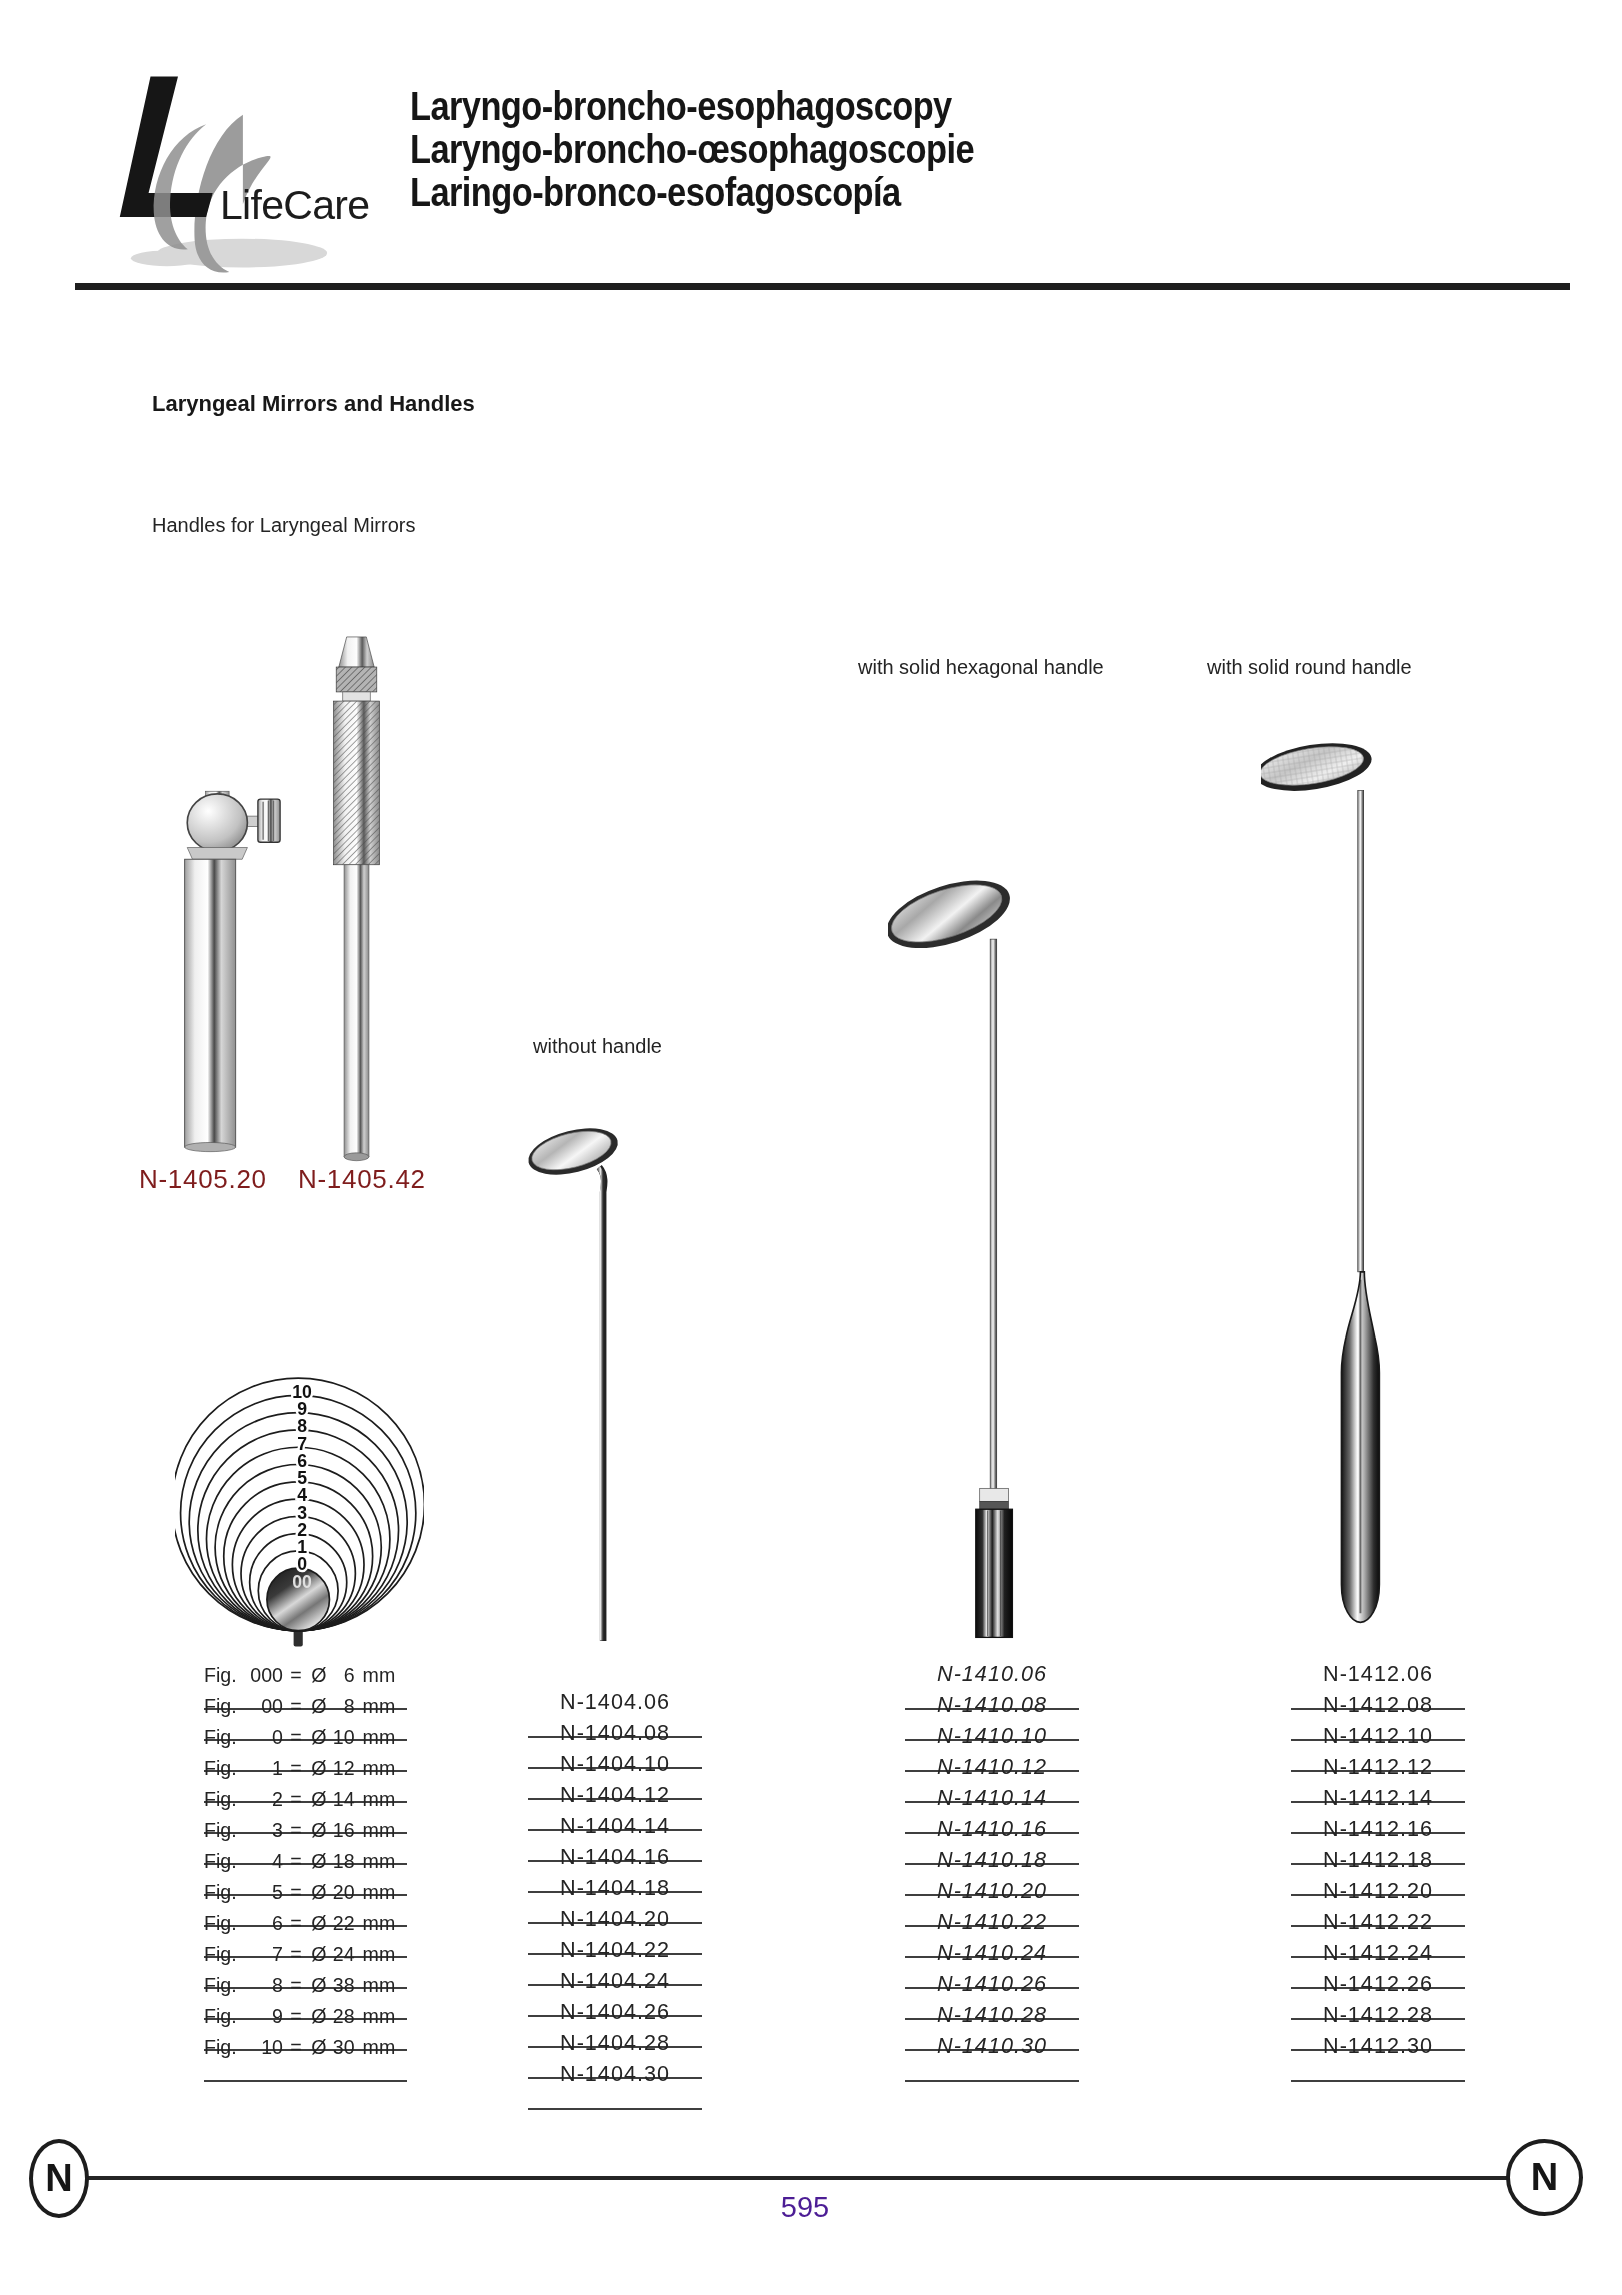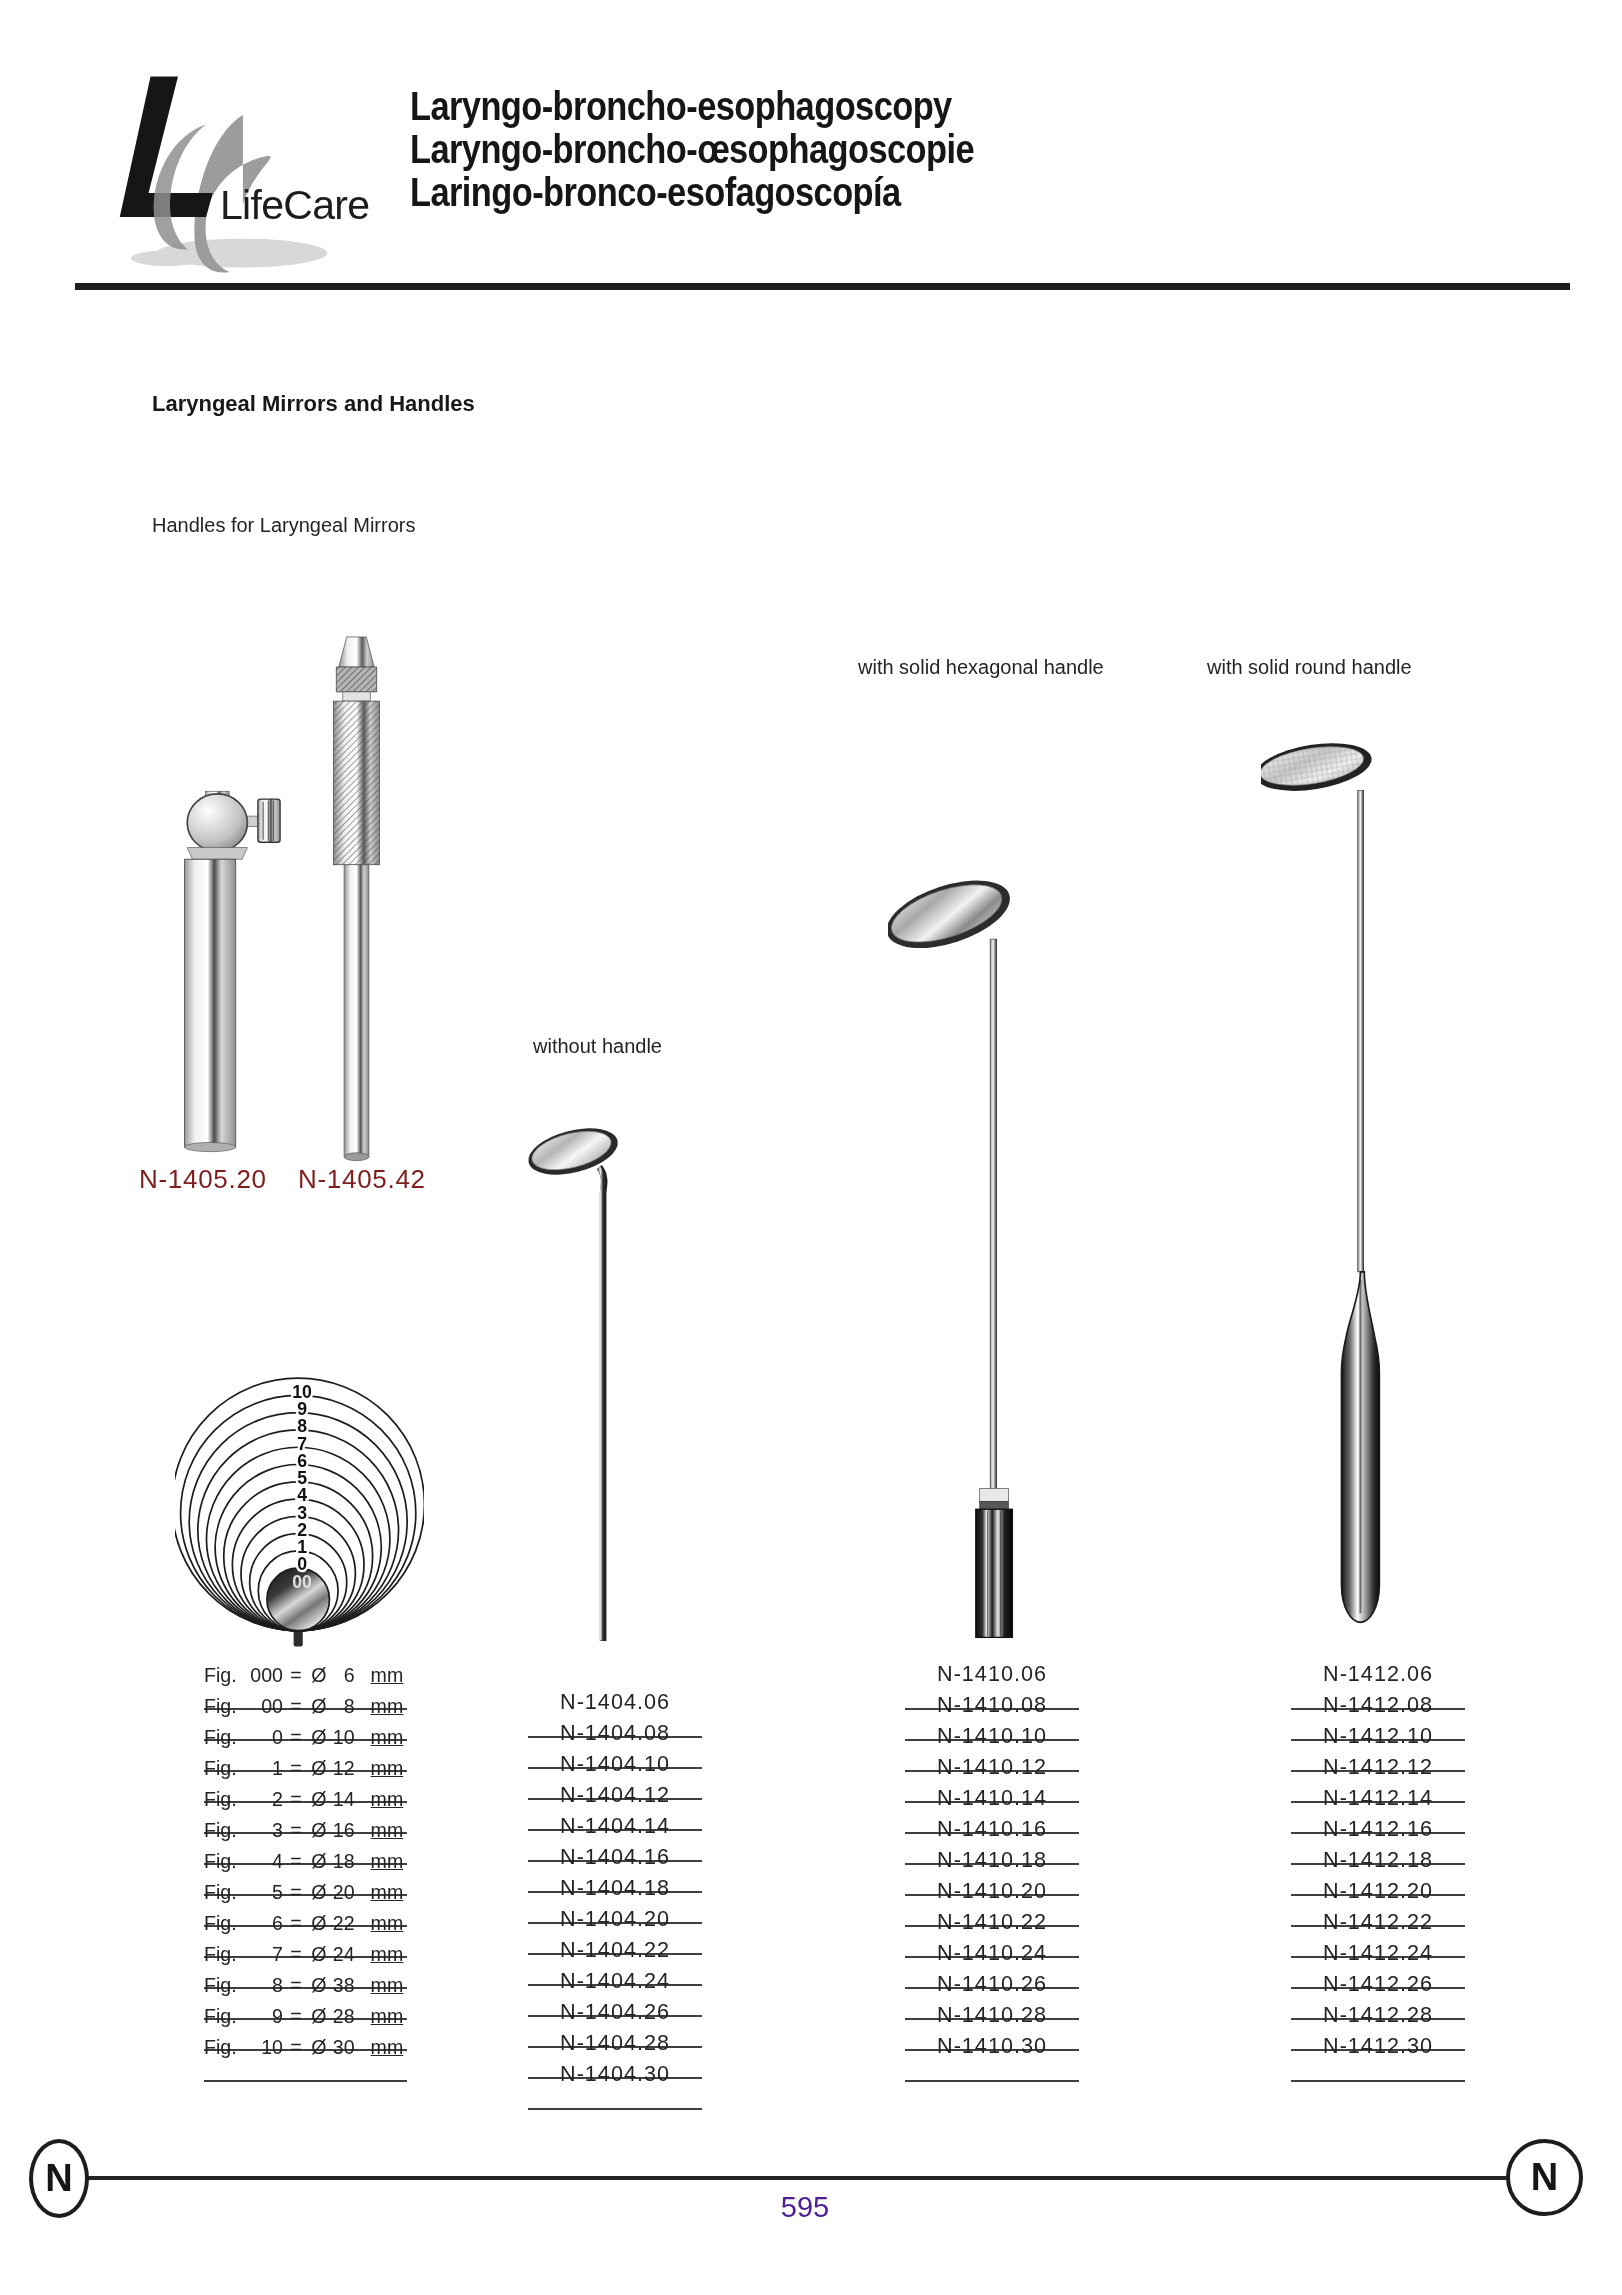--- a/index.html
+++ b/index.html
@@ -21,28 +21,28 @@
   .ref-label{font-size:26px;letter-spacing:0.7px;color:#7f1d1d;white-space:nowrap;}
 
   
   .table{left:204px;top:1679px;width:1269px;height:407px;}
   .t-row{position:relative;height:31px;}
   .cell{position:absolute;top:0;bottom:0;border-bottom:2px solid #3f3f3f;
         display:flex;align-items:flex-end;padding-bottom:21px;box-sizing:border-box;
         font-size:21.6px;color:#242424;}
   .fig-cell{left:0;width:203px;font-size:19.6px;}
   .c1{left:324px;width:174px;justify-content:center;letter-spacing:1px;margin-top:36px;}
-  .c2{left:701px;width:174px;justify-content:center;letter-spacing:1px;}
+  .c2{left:701px;width:174px;justify-content:center;letter-spacing:1px;font-style:italic;}
   .c3{left:1087px;width:174px;justify-content:center;letter-spacing:1px;}
   .fp{width:38px;}
   .fn{width:41px;text-align:right;}
   .fe{width:26px;text-align:center;}
   .fd{width:19.6px;text-align:center;}
   .fs{width:26px;text-align:right;}
-  .fu{margin-left:16px;text-decoration:underline;}
+  .fu{margin-left:8px;}
 
   
   .footer-line{left:87px;top:2176px;width:1420px;height:3.9px;background:#252525;}
   .badge{border:4.6px solid #1d1d1d;border-radius:50%;display:flex;align-items:center;
          justify-content:center;font-size:38px;font-weight:700;color:#161616;background:#fff;
          box-sizing:border-box;}
   .badge-left{left:29px;top:2139px;width:60px;height:79px;}
   .badge-right{left:1506px;top:2139px;width:77px;height:77px;}
   .page-number{left:756px;top:2191px;width:98px;text-align:center;font-size:29px;color:#4c1d95;}
 

